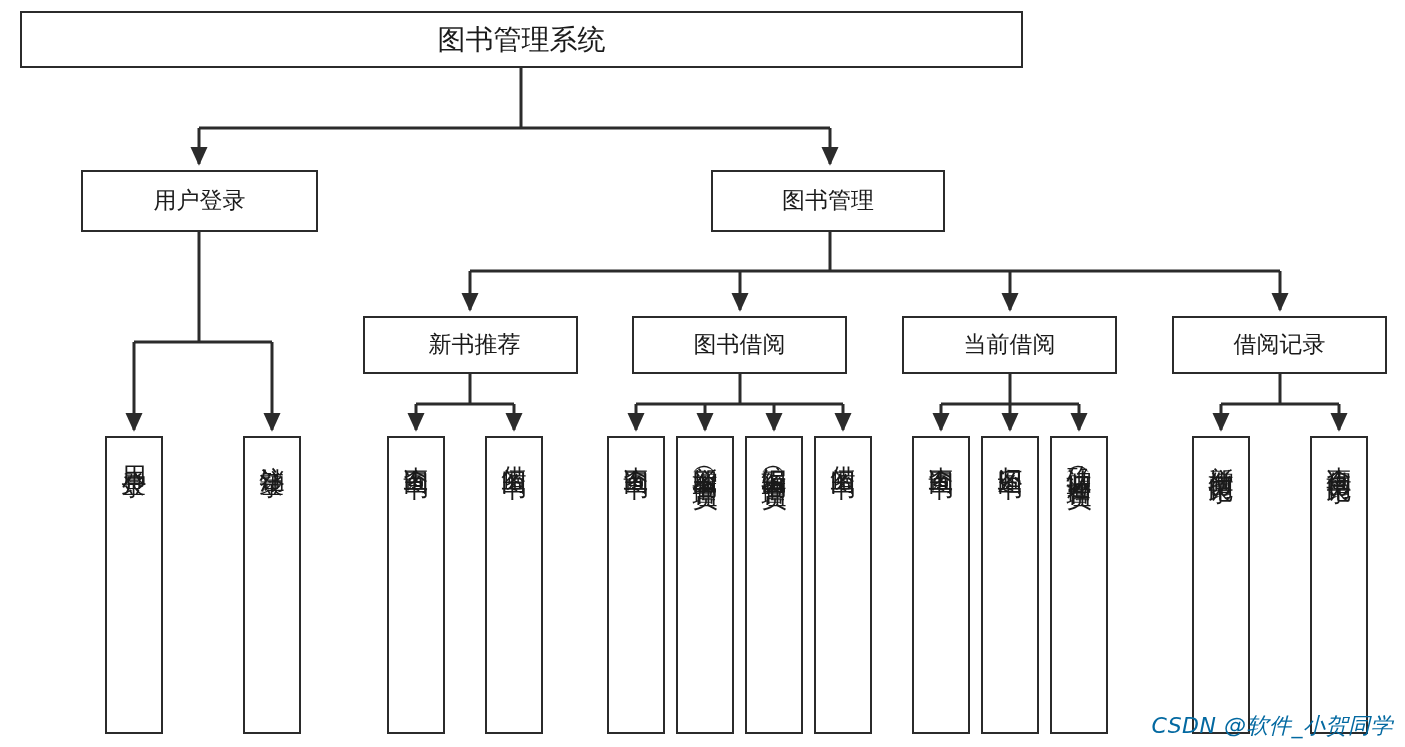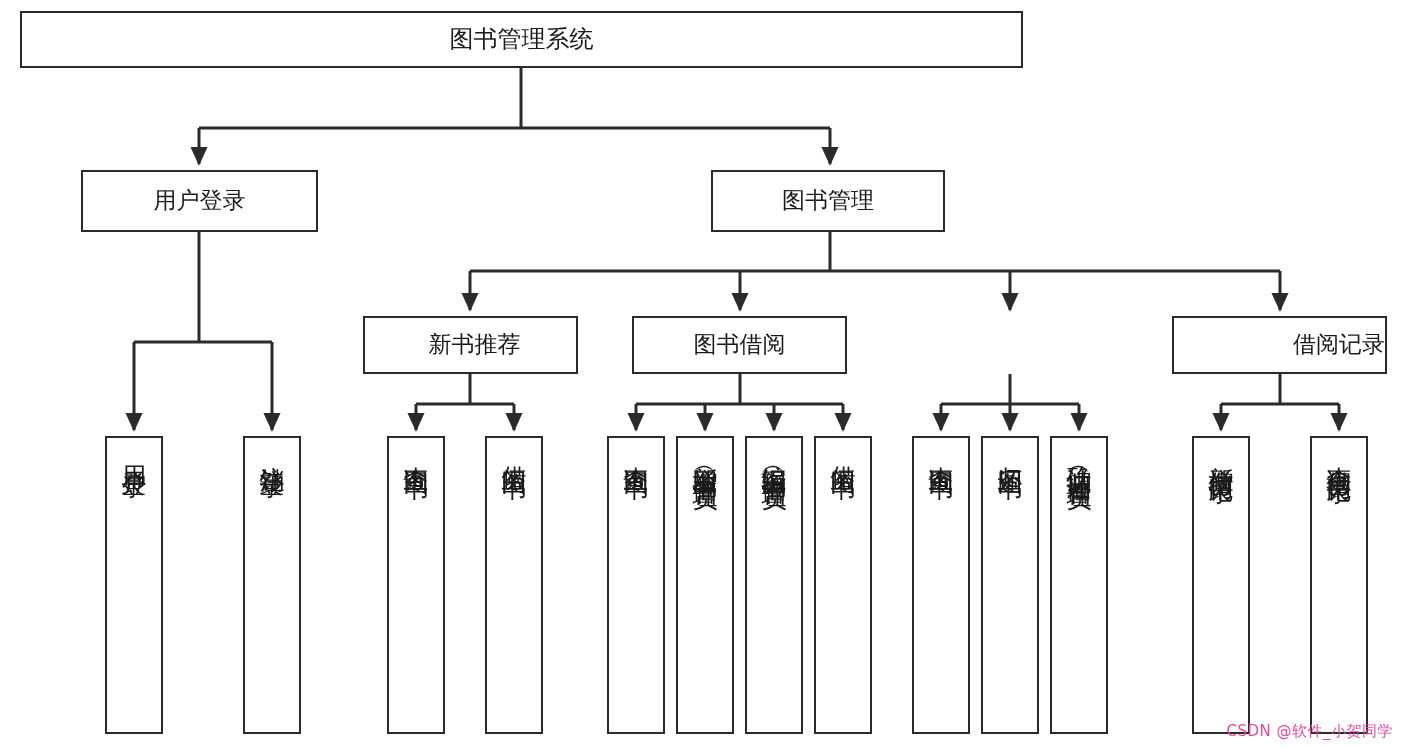--- a/index.html
+++ b/index.html
@@ -38,46 +38,47 @@
   .node-label {
     display: block;
     text-align: center;
     line-height: 1.18;
     white-space: nowrap;
   }
   .node.horizontal .node-label {
     font-size: 23px;
   }
   .node.root .node-label {
-    font-size: 24px;
+    font-size: 28px;
   }
   .node.leaf {
     align-items: flex-start;
     justify-content: center;
     padding-top: 8px;
   }
   .node.leaf .node-label {
     writing-mode: vertical-rl;
     text-orientation: upright;
     font-size: 25px;
     letter-spacing: 3px;
     line-height: 1;
     white-space: nowrap;
     text-align: left;
   }
   .watermark {
     position: absolute;
     right: 12px;
     bottom: 6px;
-    font-size: 15px;
-    color: #ec4899;
+    font-size: 22px;
+    color: #0369a1;
     letter-spacing: 0.5px;
     white-space: nowrap;
     z-index: 5;
     font-family: "DejaVu Sans", "Liberation Sans", sans-serif;
+    font-style: italic;
   }
 </style>
 </head>
 <body>
 
 <div id="diagram-root">
 
   <svg id="edge-layer" viewBox="0 0 1405 747" xmlns="http://www.w3.org/2000/svg">
     <defs>
       <marker id="arrow" viewBox="0 0 12 12" refX="10" refY="6" markerWidth="7" markerHeight="7" orient="auto-start-reverse">
@@ -138,21 +139,24 @@
   <div class="node horizontal" style="left:711px; top:170px; width:234px; height:62px;">
     <span class="node-label">图书管理</span>
   </div>
 
   <div class="node horizontal" style="left:363px; top:316px; width:215px; height:58px;padding-left:8px;">
     <span class="node-label">新书推荐</span>
   </div>
   <div class="node horizontal" style="left:632px; top:316px; width:215px; height:58px;">
     <span class="node-label">图书借阅</span>
   </div>
-  <div class="node horizontal" style="left:1172px; top:316px; width:215px; height:58px;justify-content:flex-end;">
+  <div class="node horizontal" style="left:902px; top:316px; width:215px; height:58px;">
+    <span class="node-label">当前借阅</span>
+  </div>
+  <div class="node horizontal" style="left:1172px; top:316px; width:215px; height:58px;">
     <span class="node-label">借阅记录</span>
   </div>
 
   <div class="node leaf" style="left:105px; top:436px; width:58px; height:298px;">
     <span class="node-label">用户登录</span>
   </div>
   <div class="node leaf" style="left:243px; top:436px; width:58px; height:298px;">
     <span class="node-label">注销登录</span>
   </div>
 

